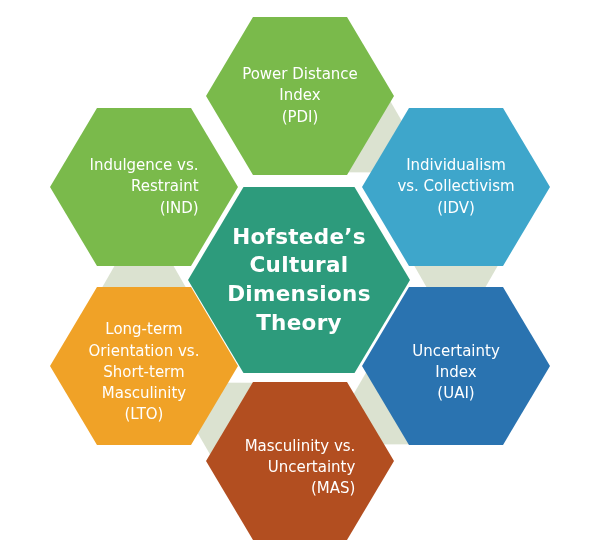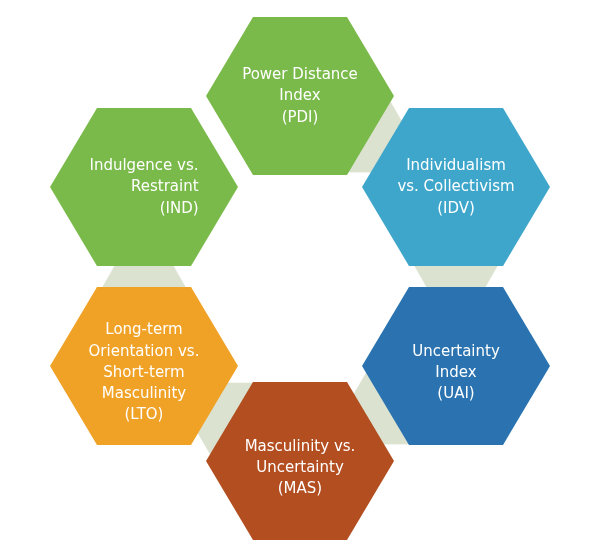--- a/index.html
+++ b/index.html
@@ -68,21 +68,21 @@
   </div>
 
   <div class="hex dim low" id="hex-uai" style="background-color: rgb(42, 115, 176); text-align: center;">
     <div class="label">
       <span class="line">Uncertainty</span>
       <span class="line">Index</span>
       <span class="line">(UAI)</span>
     </div>
   </div>
 
-  <div class="hex dim low" id="hex-mas" style="background-color: rgb(178, 78, 32);">
+  <div class="hex dim low" id="hex-mas" style="background-color: rgb(178, 78, 32); text-align: right;">
     <div class="label">
       <span class="line">Masculinity vs.</span>
       <span class="line">Uncertainty</span>
       <span class="line">(MAS)</span>
     </div>
   </div>
 
   <div class="hex dim low" id="hex-lto" style="background-color: rgb(240, 162, 39);">
     <div class="label">
       <span class="line">Long-term</span>
@@ -94,14 +94,22 @@
   </div>
 
   <div class="hex dim" id="hex-ind" style="background-color: rgb(122, 186, 75);">
     <div class="label">
       <span class="line">Indulgence vs.</span>
       <span class="line">Restraint</span>
       <span class="line">(IND)</span>
     </div>
   </div>
 
+  <div class="hex" id="hex-center" style="background-color: rgb(45, 155, 124);">
+    <div class="label">
+      <span class="line">Hofstede’s</span>
+      <span class="line">Cultural</span>
+      <span class="line">Dimensions</span>
+      <span class="line">Theory</span>
+    </div>
+  </div>
 
 </div>
 
 </body></html>

